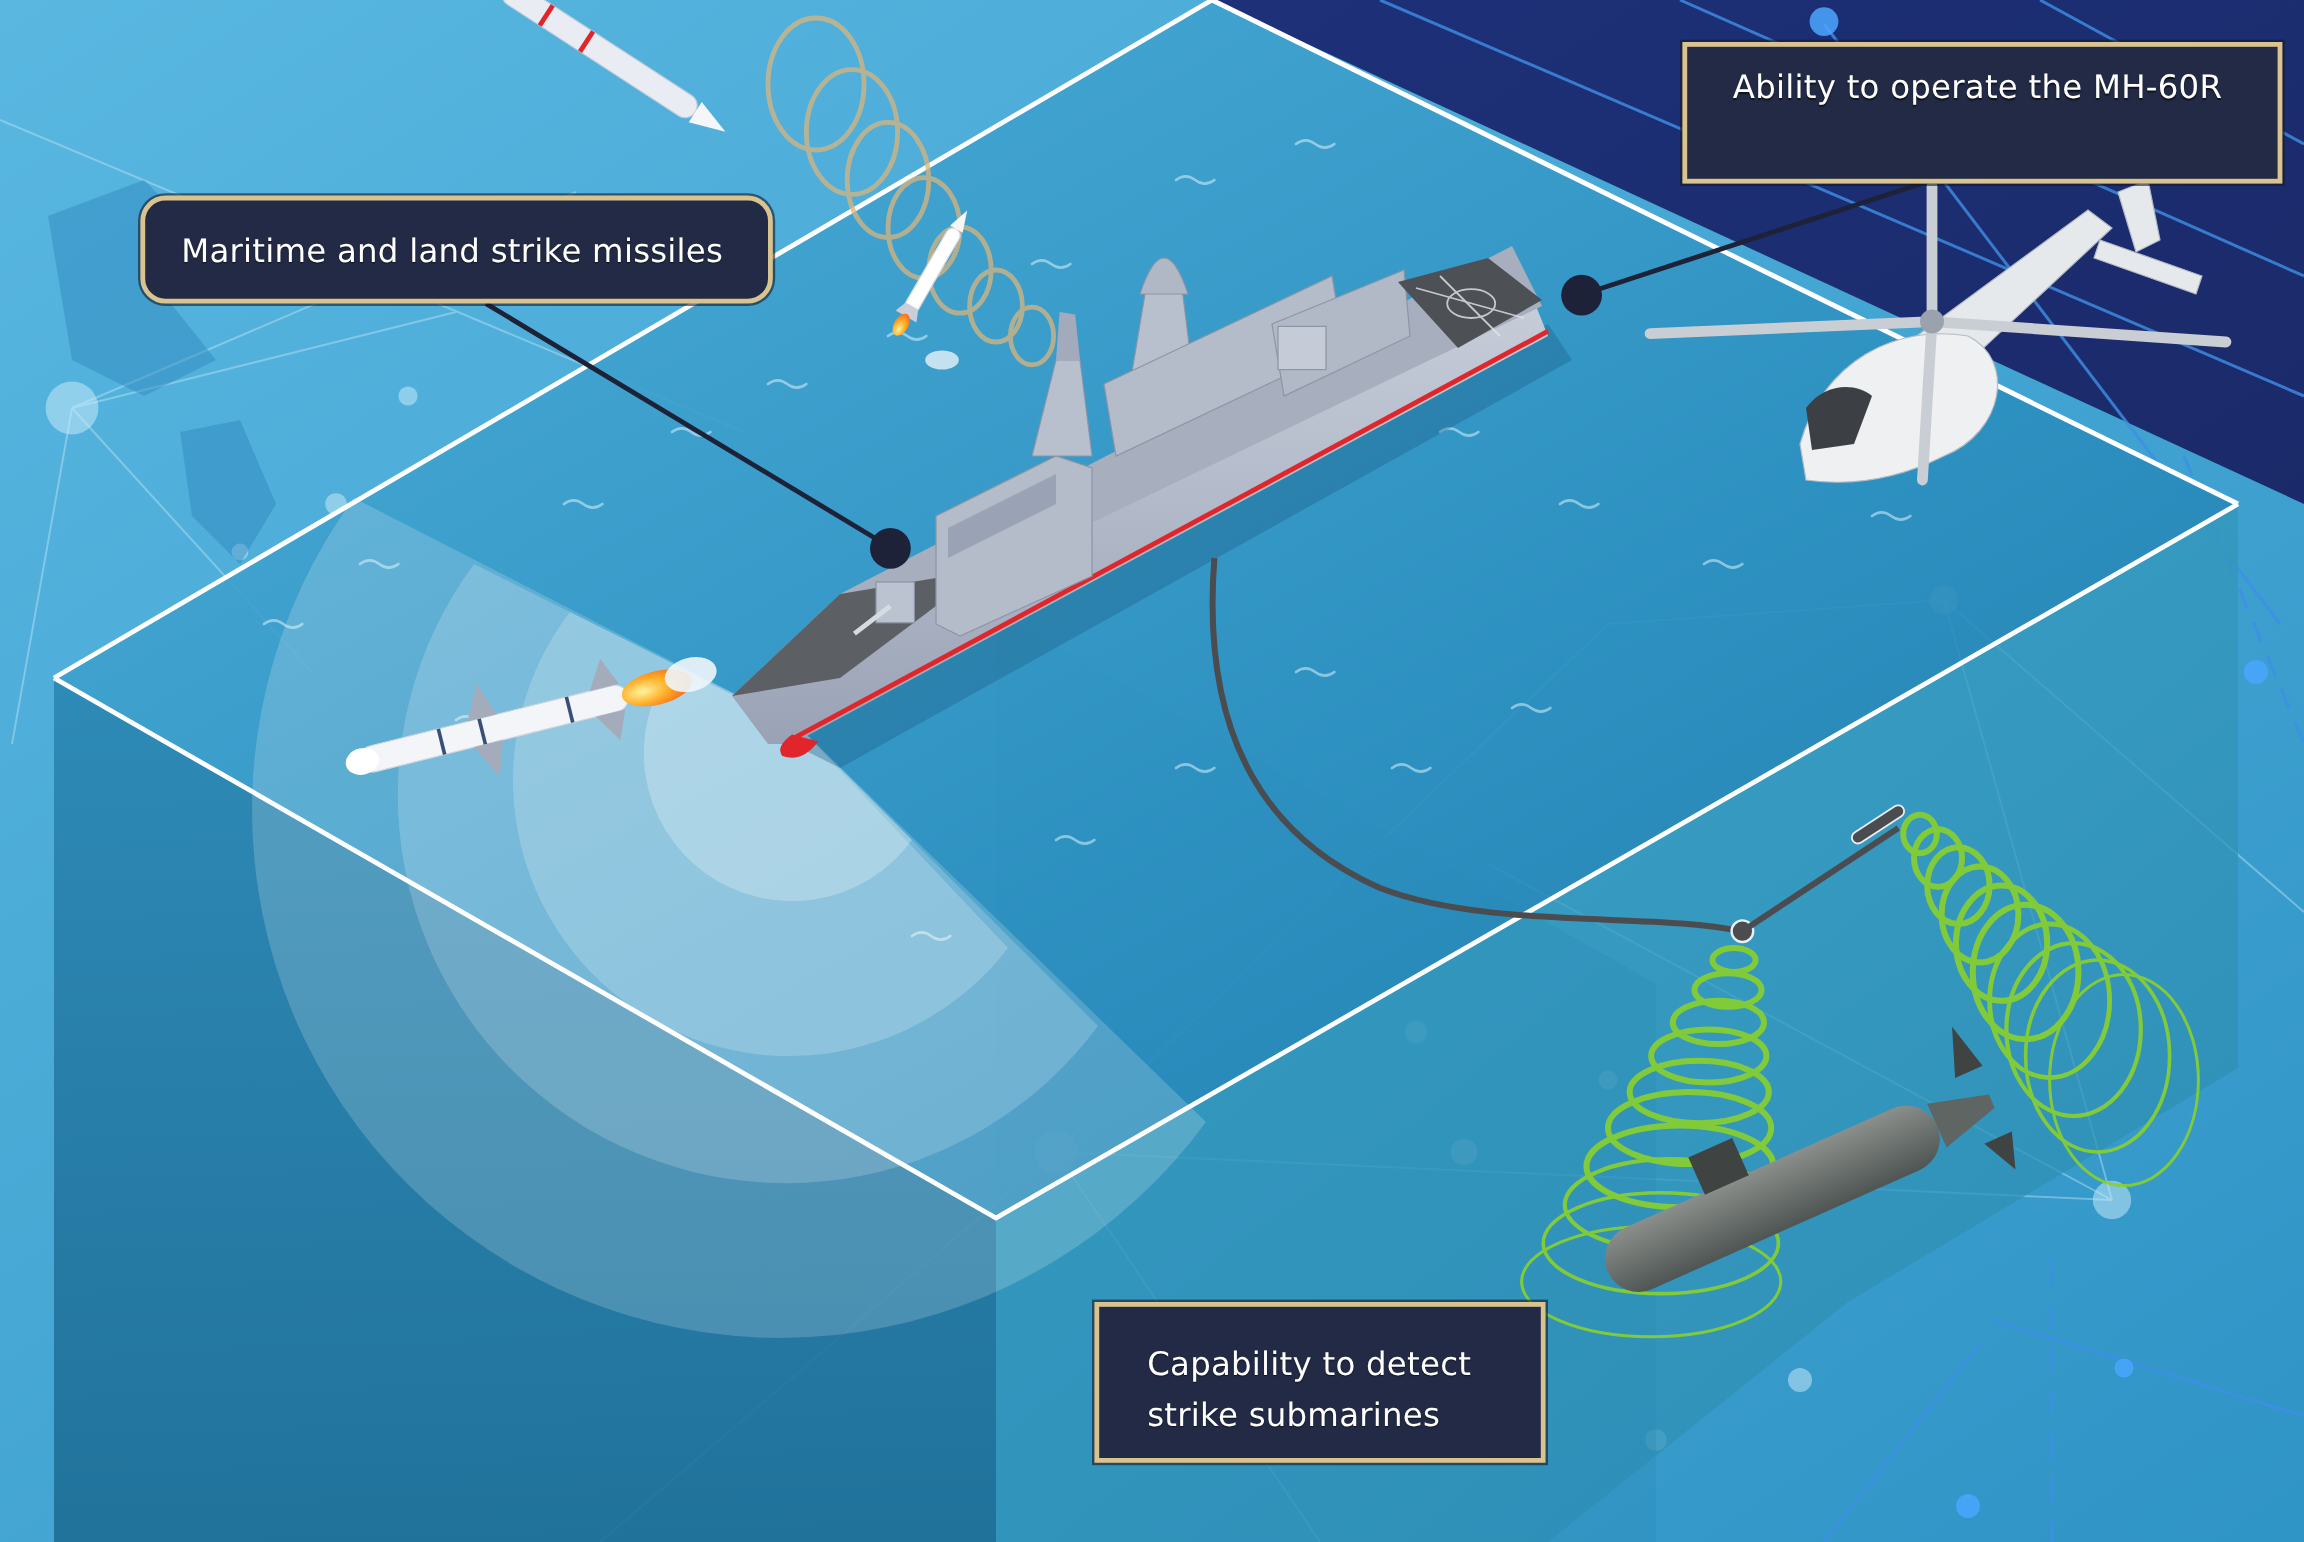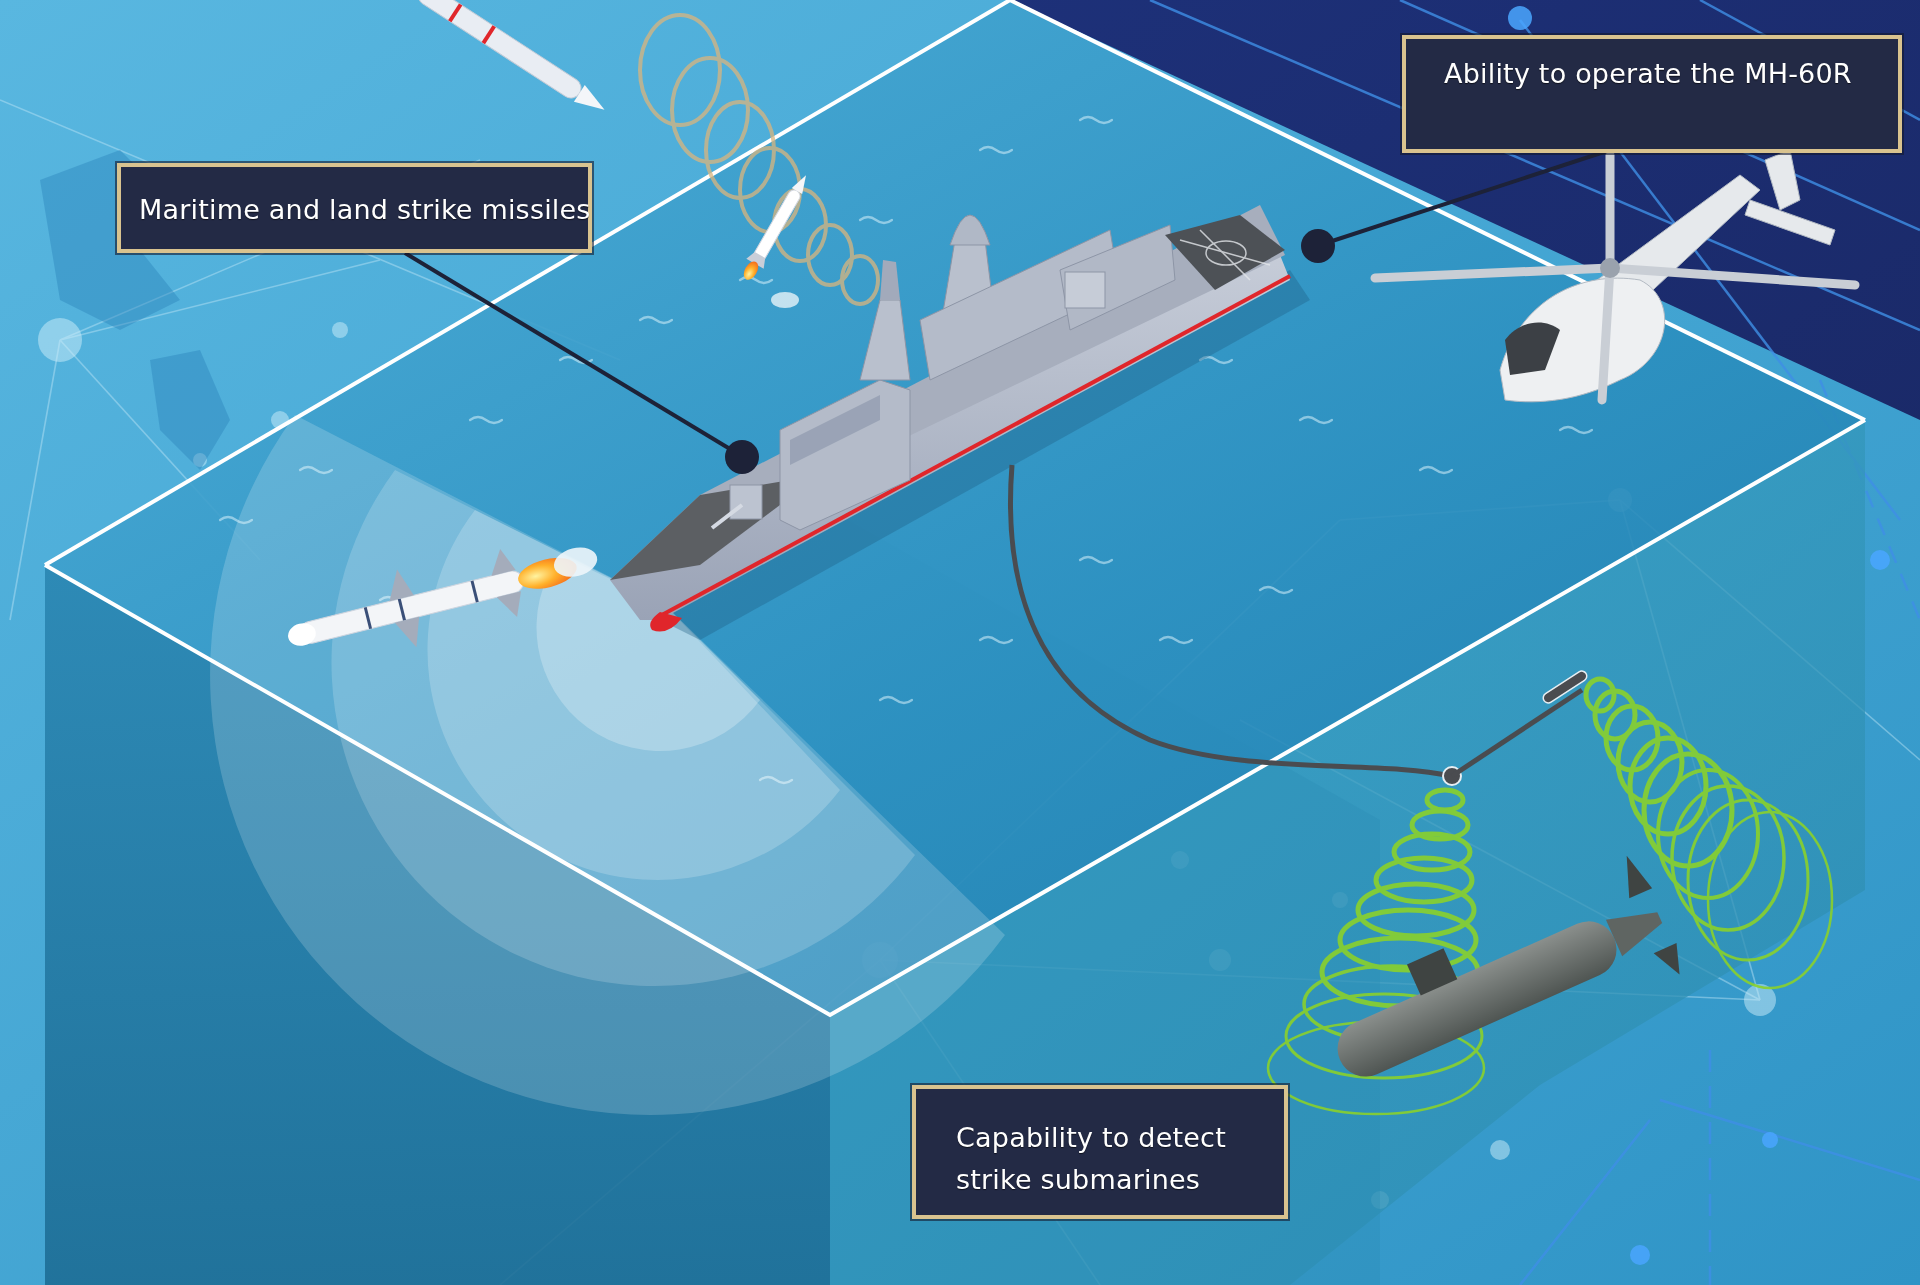--- a/index.html
+++ b/index.html
@@ -13,21 +13,21 @@
     box-shadow: 0 0 0 2px rgba(20,25,45,0.6);
     color: #ffffff;
     font-family: "DejaVu Sans", sans-serif;
     font-size: 27px;
     line-height: 42px;
     letter-spacing: 0.2px;
     box-sizing: border-box;
     text-shadow: 0 1px 1px rgba(0,0,0,0.6);
   }
   .callout .line { display: block; white-space: nowrap; }
-  #callout-missiles { left: 117px; top: 163px; width: 475px; height: 90px; padding: 22px 0 0 18px; }
+  #callout-missiles { left: 117px; top: 163px; width: 527px; height: 90px; padding: 22px 0 0 30px; border-radius: 21px; }
   #callout-helicopter { left: 1382px; top: 35px; width: 500px; height: 118px; padding: 14px 0 0 38px; margin-left: 20px; }
   #callout-submarine { left: 912px; top: 1085px; width: 376px; height: 134px; padding: 28px 0 0 40px; }
 </style>
 </head>
 <body>
 
 <div id="stage">
 
   <svg id="art" viewBox="0 0 1920 1285" xmlns="http://www.w3.org/2000/svg">
     <defs>

